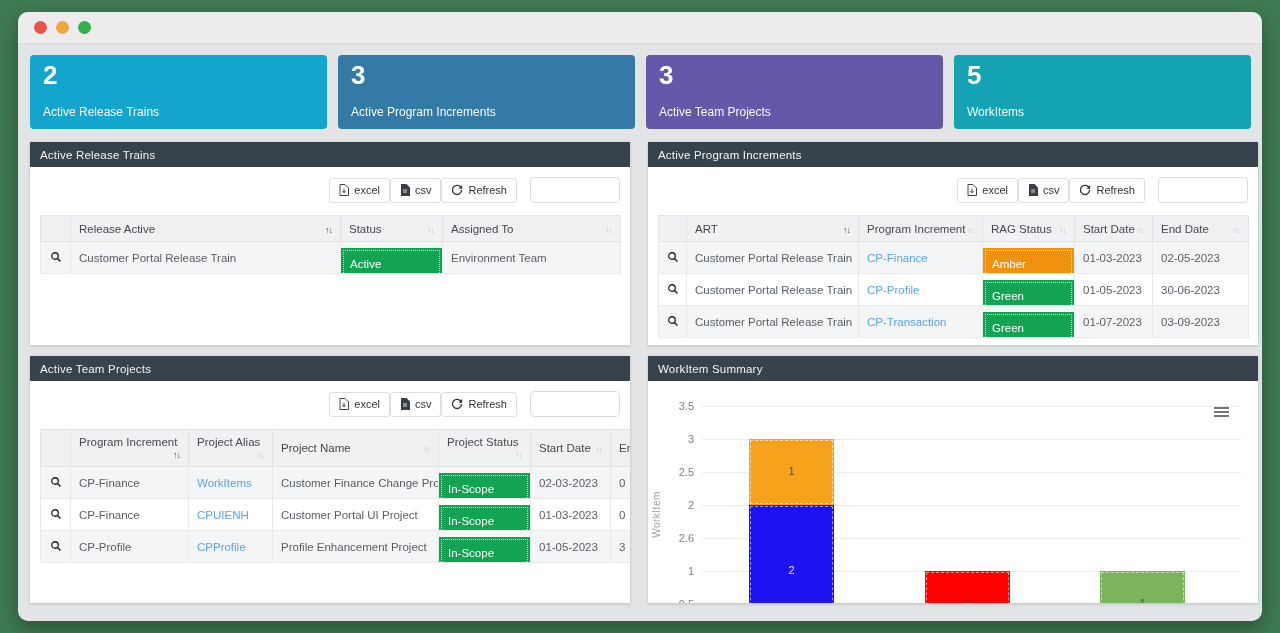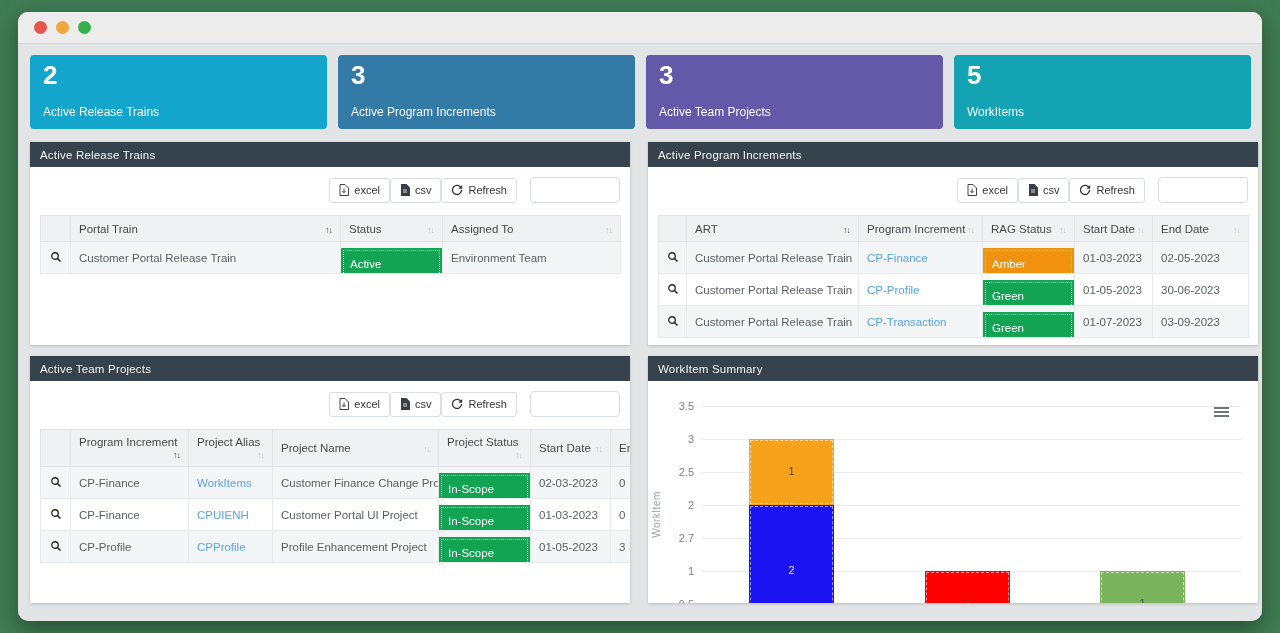--- a/index.html
+++ b/index.html
@@ -141,21 +141,21 @@
       <table style="width:580px">
         <colgroup>
             <col style="width:30px">
             <col style="width:270px">
             <col style="width:102px">
             <col style="width:178px">
           </colgroup>
         <thead>
           <tr>
             <th></th>
-            <th><span>Portal Train</span><span class="sort active">↑↓</span></th>
+            <th><span>Release Active</span><span class="sort active">↑↓</span></th>
             <th><span>Status</span><span class="sort">↑↓</span></th>
             <th><span>Assigned To</span><span class="sort">↑↓</span></th>
           </tr>
         </thead>
         <tbody>
           <tr class="odd">
             <td class="mag"><svg width="12" height="12" viewBox="0 0 24 24">
                   <circle cx="10" cy="10" r="6.5" fill="none" stroke="#222" stroke-width="2.6"></circle>
                   <path d="M15 15l6 6" stroke="#222" stroke-width="3"></path>
                 </svg></td>
@@ -364,21 +364,21 @@
       <div id="chart-plot">
           <div class="gridline" style="left: 54px; top: 25px; width: 539px;"></div>
           <div class="ytick" style="left: 0px; top: 19px;">3.5</div>
           <div class="gridline" style="left: 54px; top: 58px; width: 539px;"></div>
           <div class="ytick" style="left: 0px; top: 52px;">3</div>
           <div class="gridline" style="left: 54px; top: 91px; width: 539px;"></div>
           <div class="ytick" style="left: 0px; top: 85px;">2.5</div>
           <div class="gridline" style="left: 54px; top: 124px; width: 539px;"></div>
           <div class="ytick" style="left: 0px; top: 118px;">2</div>
           <div class="gridline" style="left: 54px; top: 157px; width: 539px;"></div>
-          <div class="ytick" style="left: 0px; top: 151px;">2.7</div>
+          <div class="ytick" style="left: 0px; top: 151px;">2.6</div>
           <div class="gridline" style="left: 54px; top: 190px; width: 539px;"></div>
           <div class="ytick" style="left: 0px; top: 184px;">1</div>
           <div class="ytick" style="left: 0px; top: 217px;">0.5</div>
           <div class="bar-seg" style="left: 101px; top: 124px; width: 85px; height: 132px; background: rgb(27, 19, 242);"></div>
           <div class="bar-label" style="left: 101px; top: 183px; color: rgb(230, 230, 230);">2</div>
           <div class="bar-seg" style="left: 101px; top: 58px; width: 85px; height: 66px; background: rgb(247, 162, 27);"></div>
           <div class="bar-label" style="left: 101px; top: 84px; color: rgb(74, 74, 74);">1</div>
           <div class="bar-seg" style="left: 277px; top: 190px; width: 85px; height: 66px; background: rgb(254, 0, 0);"></div>
           <div class="bar-label" style="left: 277px; top: 216px; color: rgb(74, 74, 74);">1</div>
           <div class="bar-seg" style="left: 452px; top: 190px; width: 85px; height: 66px; background: rgb(124, 180, 93);"></div>

